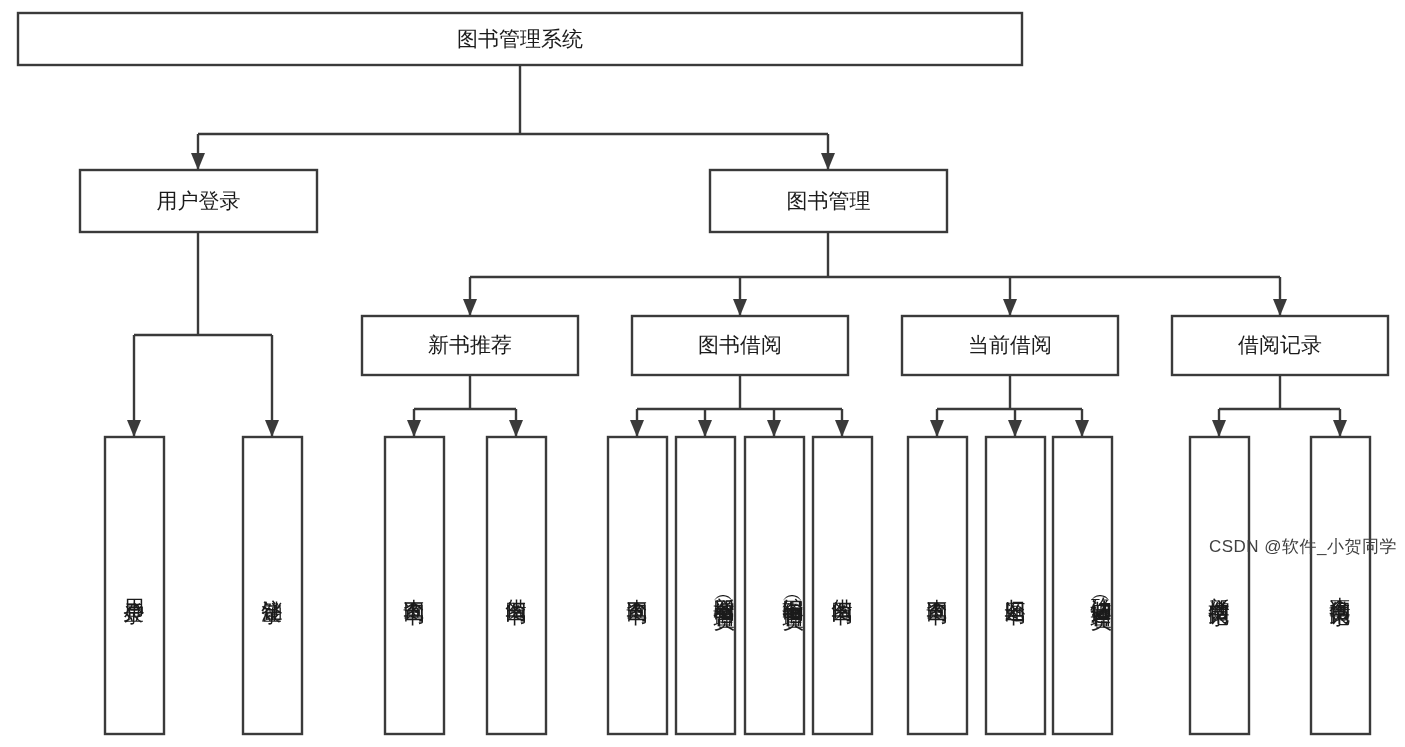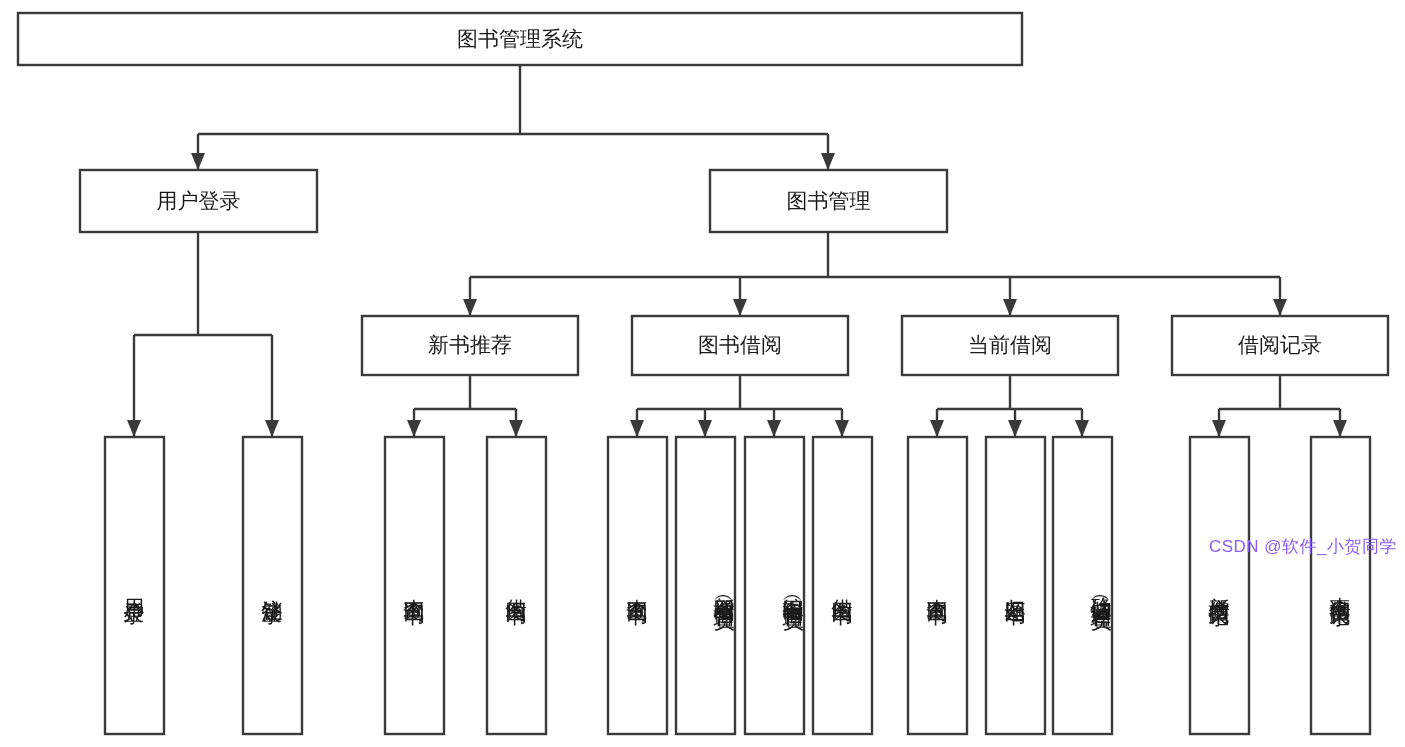--- a/index.html
+++ b/index.html
@@ -68,21 +68,21 @@
   }
   .leaf-label.center-v {
     align-items: center;
   }
   .watermark {
     position: absolute;
     right: 8px;
     bottom: 6px;
     font-family: "Liberation Sans", "DejaVu Sans", sans-serif;
     font-size: 17px;
-    color: #8b5cf6;
+    color: #404040;
     letter-spacing: 0.5px;
     white-space: nowrap;
   }
 </style>
 </head>
 <body>
 
 <div id="diagram-root">
   <svg class="diagram-canvas" id="svg-canvas" viewBox="0 0 1405 747" xmlns="http://www.w3.org/2000/svg">
       <line x1="520" y1="65" x2="520" y2="134" class="connector"></line>

